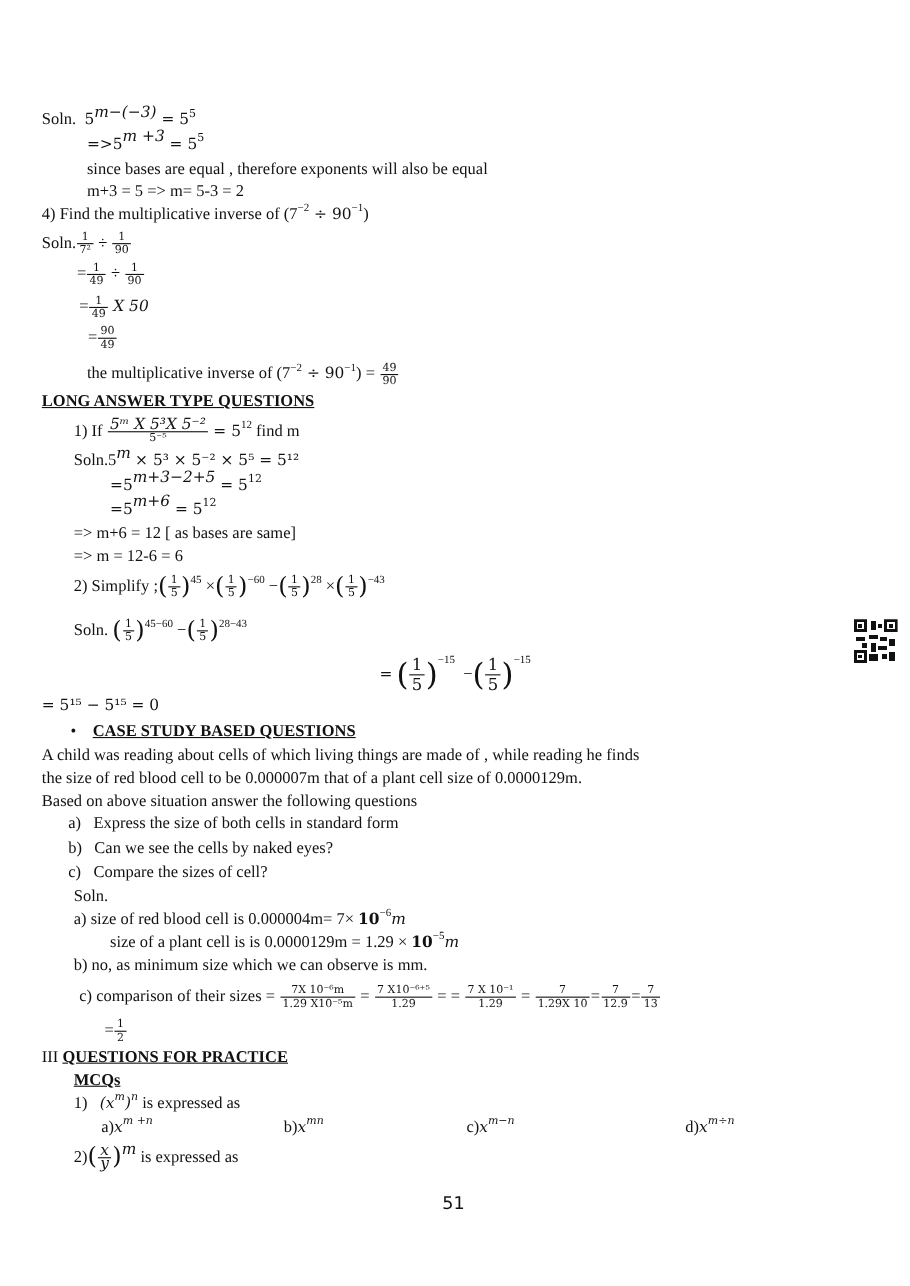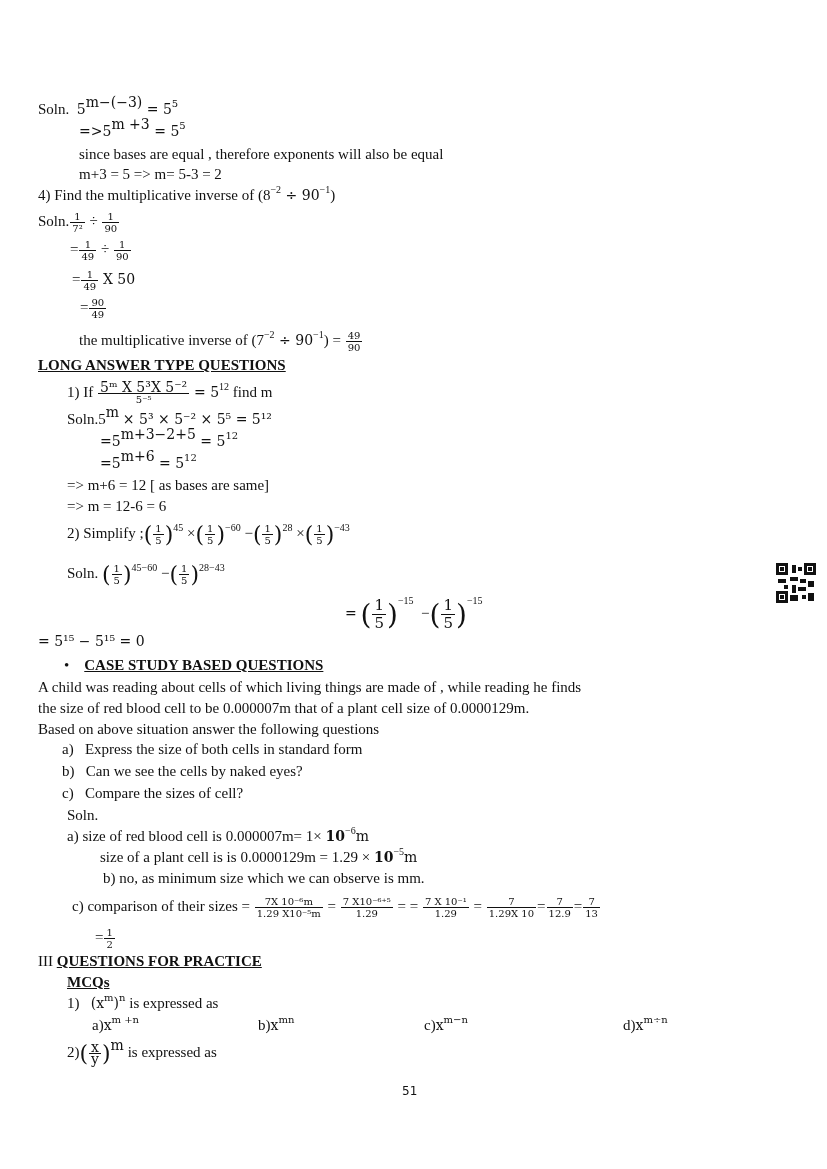--- a/index.html
+++ b/index.html
@@ -1,45 +1,45 @@
 <!DOCTYPE html>
 <html><head>
 <meta charset="utf-8">
 <style>
   html, body { margin:0; padding:0; background:#ffffff; }
   body { width:827px; height:1169px; position:relative; overflow:hidden;
          font-family:"Liberation Serif", serif; font-size:15px; color:#111; }
   .ln { position:absolute; white-space:nowrap; line-height:18px; }
   .m { font-family:"DejaVu Serif", serif; font-size:14px; }
-  .mi { font-family:"DejaVu Serif", serif; font-size:14px; }
+  .mi { font-family:"DejaVu Serif", serif; font-style:italic; font-size:14px; }
   sup { font-size:10px; vertical-align:7px; line-height:0; }
   .frac { display:inline-block; vertical-align:middle; text-align:center; font-family:"DejaVu Serif", serif; font-size:10px; line-height:11px; margin:0 1px; }
   .frac > span { display:block; padding:0 2px; }
   .frac > span.num { border-bottom:1px solid #111; }
   .paren { font-family:"DejaVu Serif", serif; font-size:22px; vertical-align:middle; line-height:0; }
   .bigfrac { font-size:15px; line-height:17px; }
   .bold-u { font-weight:bold; text-decoration:underline; }
   .qr { position:absolute; left:776px; top:563px; width:40px; height:40px; }
-  .pnum { position:absolute; left:402px; top:1084px; font-family:"DejaVu Sans", sans-serif; font-size:12px; }
+  .pnum { position:absolute; left:402px; top:1084px; font-family:"DejaVu Sans", sans-serif; font-size:16px; }
 </style>
 </head>
 <body>
 
 <div class="ln" style="left:38px;top:100px;">
   <span>Soln.</span>&nbsp;
   <span class="m"><span>5</span><sup class="mi">m−(−3)</sup> <span>= 5</span><sup>5</sup></span>
 </div>
 <div class="ln" style="left:79px;top:122px;">
   <span class="m"><span>=&gt;5</span><sup class="mi">m +3</sup> <span>= 5</span><sup>5</sup></span>
 </div>
 <div class="ln" style="left:79px;top:145px;">since bases are equal , therefore exponents will also be equal</div>
 <div class="ln" style="left:79px;top:165px;">m+3 = 5 =&gt;  m= 5-3 = 2</div>
 
 <div class="ln" style="left:38px;top:186px;">
-  <span>4) Find the multiplicative inverse of (8</span><sup>−2</sup><span class="m"> ÷  90</span><sup>−1</sup><span>)</span>
+  <span>4) Find the multiplicative inverse of (7</span><sup>−2</sup><span class="m"> ÷  90</span><sup>−1</sup><span>)</span>
 </div>
 <div class="ln" style="left:38px;top:208px;line-height:26px;">
   <span>Soln.</span><span class="frac"><span class="num">1</span><span>7²</span></span>
   <span>÷</span>
   <span class="frac"><span class="num">1</span><span>90</span></span>
 </div>
 <div class="ln" style="left:70px;top:236px;line-height:26px;">
   <span>=</span><span class="frac"><span class="num">1</span><span>49</span></span>
   <span>÷</span>
   <span class="frac"><span class="num">1</span><span>90</span></span>
@@ -96,26 +96,26 @@
   <span>•</span>&nbsp;&nbsp;&nbsp;&nbsp;<span class="bold-u">CASE  STUDY  BASED  QUESTIONS</span>
 </div>
 <div class="ln" style="left:38px;top:678px;">A child was reading about cells of which living things are made of , while reading he finds</div>
 <div class="ln" style="left:38px;top:699px;">the size of red blood cell to be 0.000007m   that of a plant cell  size of  0.0000129m.</div>
 <div class="ln" style="left:38px;top:720px;">Based on above situation answer the following questions</div>
 <div class="ln" style="left:62px;top:740px;"><span>a)</span>&nbsp;&nbsp;&nbsp;<span>Express the size of both cells in standard form</span></div>
 <div class="ln" style="left:62px;top:762px;"><span>b)</span>&nbsp;&nbsp;&nbsp;<span>Can we see the cells by naked eyes?</span></div>
 <div class="ln" style="left:62px;top:784px;"><span>c)</span>&nbsp;&nbsp;&nbsp;<span>Compare the sizes of cell?</span></div>
 <div class="ln" style="left:67px;top:806px;">Soln.</div>
 <div class="ln" style="left:67px;top:827px;">
-  <span>a) size of red blood cell is 0.000007m= 1×</span> <b class="m">10</b><sup>−6</sup><span class="mi">m</span>
+  <span>a) size of red blood cell is 0.000004m= 7×</span> <b class="m">10</b><sup>−6</sup><span class="mi">m</span>
 </div>
 <div class="ln" style="left:100px;top:848px;">
   <span>size of a plant cell is is 0.0000129m = 1.29 ×</span> <b class="m">10</b><sup>−5</sup><span class="mi">m</span>
 </div>
-<div class="ln" style="left:67px;top:869px;margin-left:36px;">b) no, as minimum size which we can observe is mm.</div>
+<div class="ln" style="left:67px;top:869px;">b) no, as minimum size which we can observe is mm.</div>
 <div class="ln" style="left:72px;top:893px;line-height:26px;">
   <span>c)   comparison of their sizes =</span>
   <span class="frac"><span class="num">7X 10⁻⁶m</span><span>1.29 X10⁻⁵m</span></span> =
   <span class="frac"><span class="num">7 X10⁻⁶⁺⁵</span><span>1.29</span></span> = =
   <span class="frac"><span class="num">7 X 10⁻¹</span><span>1.29</span></span> =
   <span class="frac"><span class="num">7</span><span>1.29X 10</span></span>=<span class="frac"><span class="num">7</span><span>12.9</span></span>=<span class="frac"><span class="num">7</span><span>13</span></span>
 </div>
 <div class="ln" style="left:95px;top:925px;line-height:24px;">
   =<span class="frac"><span class="num">1</span><span>2</span></span>
 </div>

